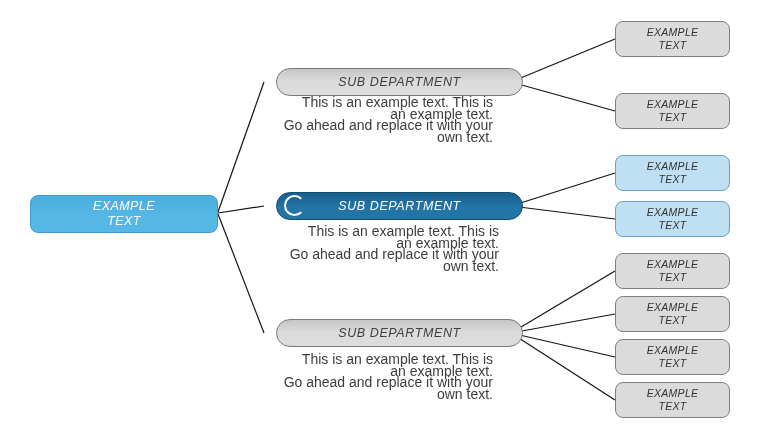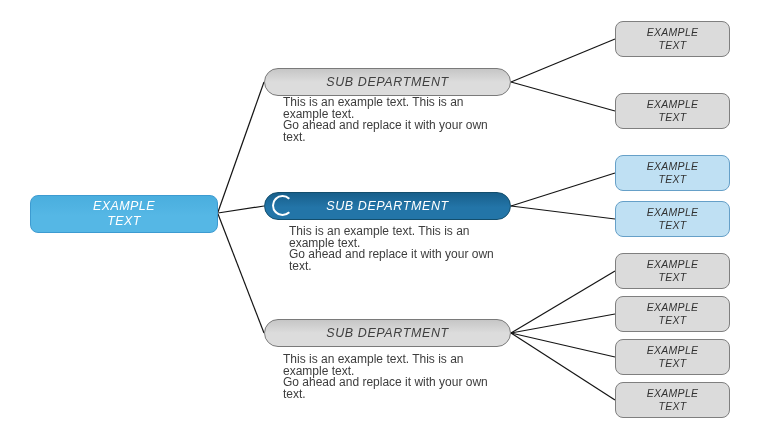--- a/index.html
+++ b/index.html
@@ -23,21 +23,21 @@
   .root{
     left:30px;top:195px;width:188px;height:38px;
     background:linear-gradient(180deg, var(--root-fill-top), var(--root-fill) 55%);
     border:1px solid var(--root-border);
     border-radius:8px;
     color:var(--root-text);
     font-size:12.5px;line-height:15px;letter-spacing:0.4px;
   }
   
   .sub{
-    left:264px;width:247px;height:28px;
+    left:276px;width:247px;height:28px;
     border-radius:14px;
     font-size:12.5px;letter-spacing:0.6px;
   }
   .sub.gray{
     background:linear-gradient(180deg,#c6c6c6 0%, var(--sub-gray-fill) 50%);
     border:1px solid var(--sub-gray-border);
     color:var(--sub-gray-text);
   }
   .sub.blue{
     background:linear-gradient(180deg, #185f8b 0%, var(--sub-blue-fill) 55%);
@@ -54,23 +54,24 @@
     border-left-color:#fff;
     border-top-color:#fff;
     border-bottom-color:#fff;
     border-radius:50%;
     box-sizing:border-box;
   }
   
   .desc{
     position:absolute;
     width:210px;
-    font-size:12px;line-height:11.5px;
+    font-size:14px;line-height:11.5px;
     color:var(--description-text);
     white-space:pre-line;
+    text-align:right;
   }
   .desc1{left:283px;top:97px;}
   .desc2{left:289px;top:226px;}
   .desc3{left:283px;top:354px;}
   
   .leaf{
     left:615px;width:115px;height:36px;
     border-radius:8px;
     font-size:10.5px;line-height:13px;letter-spacing:0.3px;
     color:var(--leaf-text);

